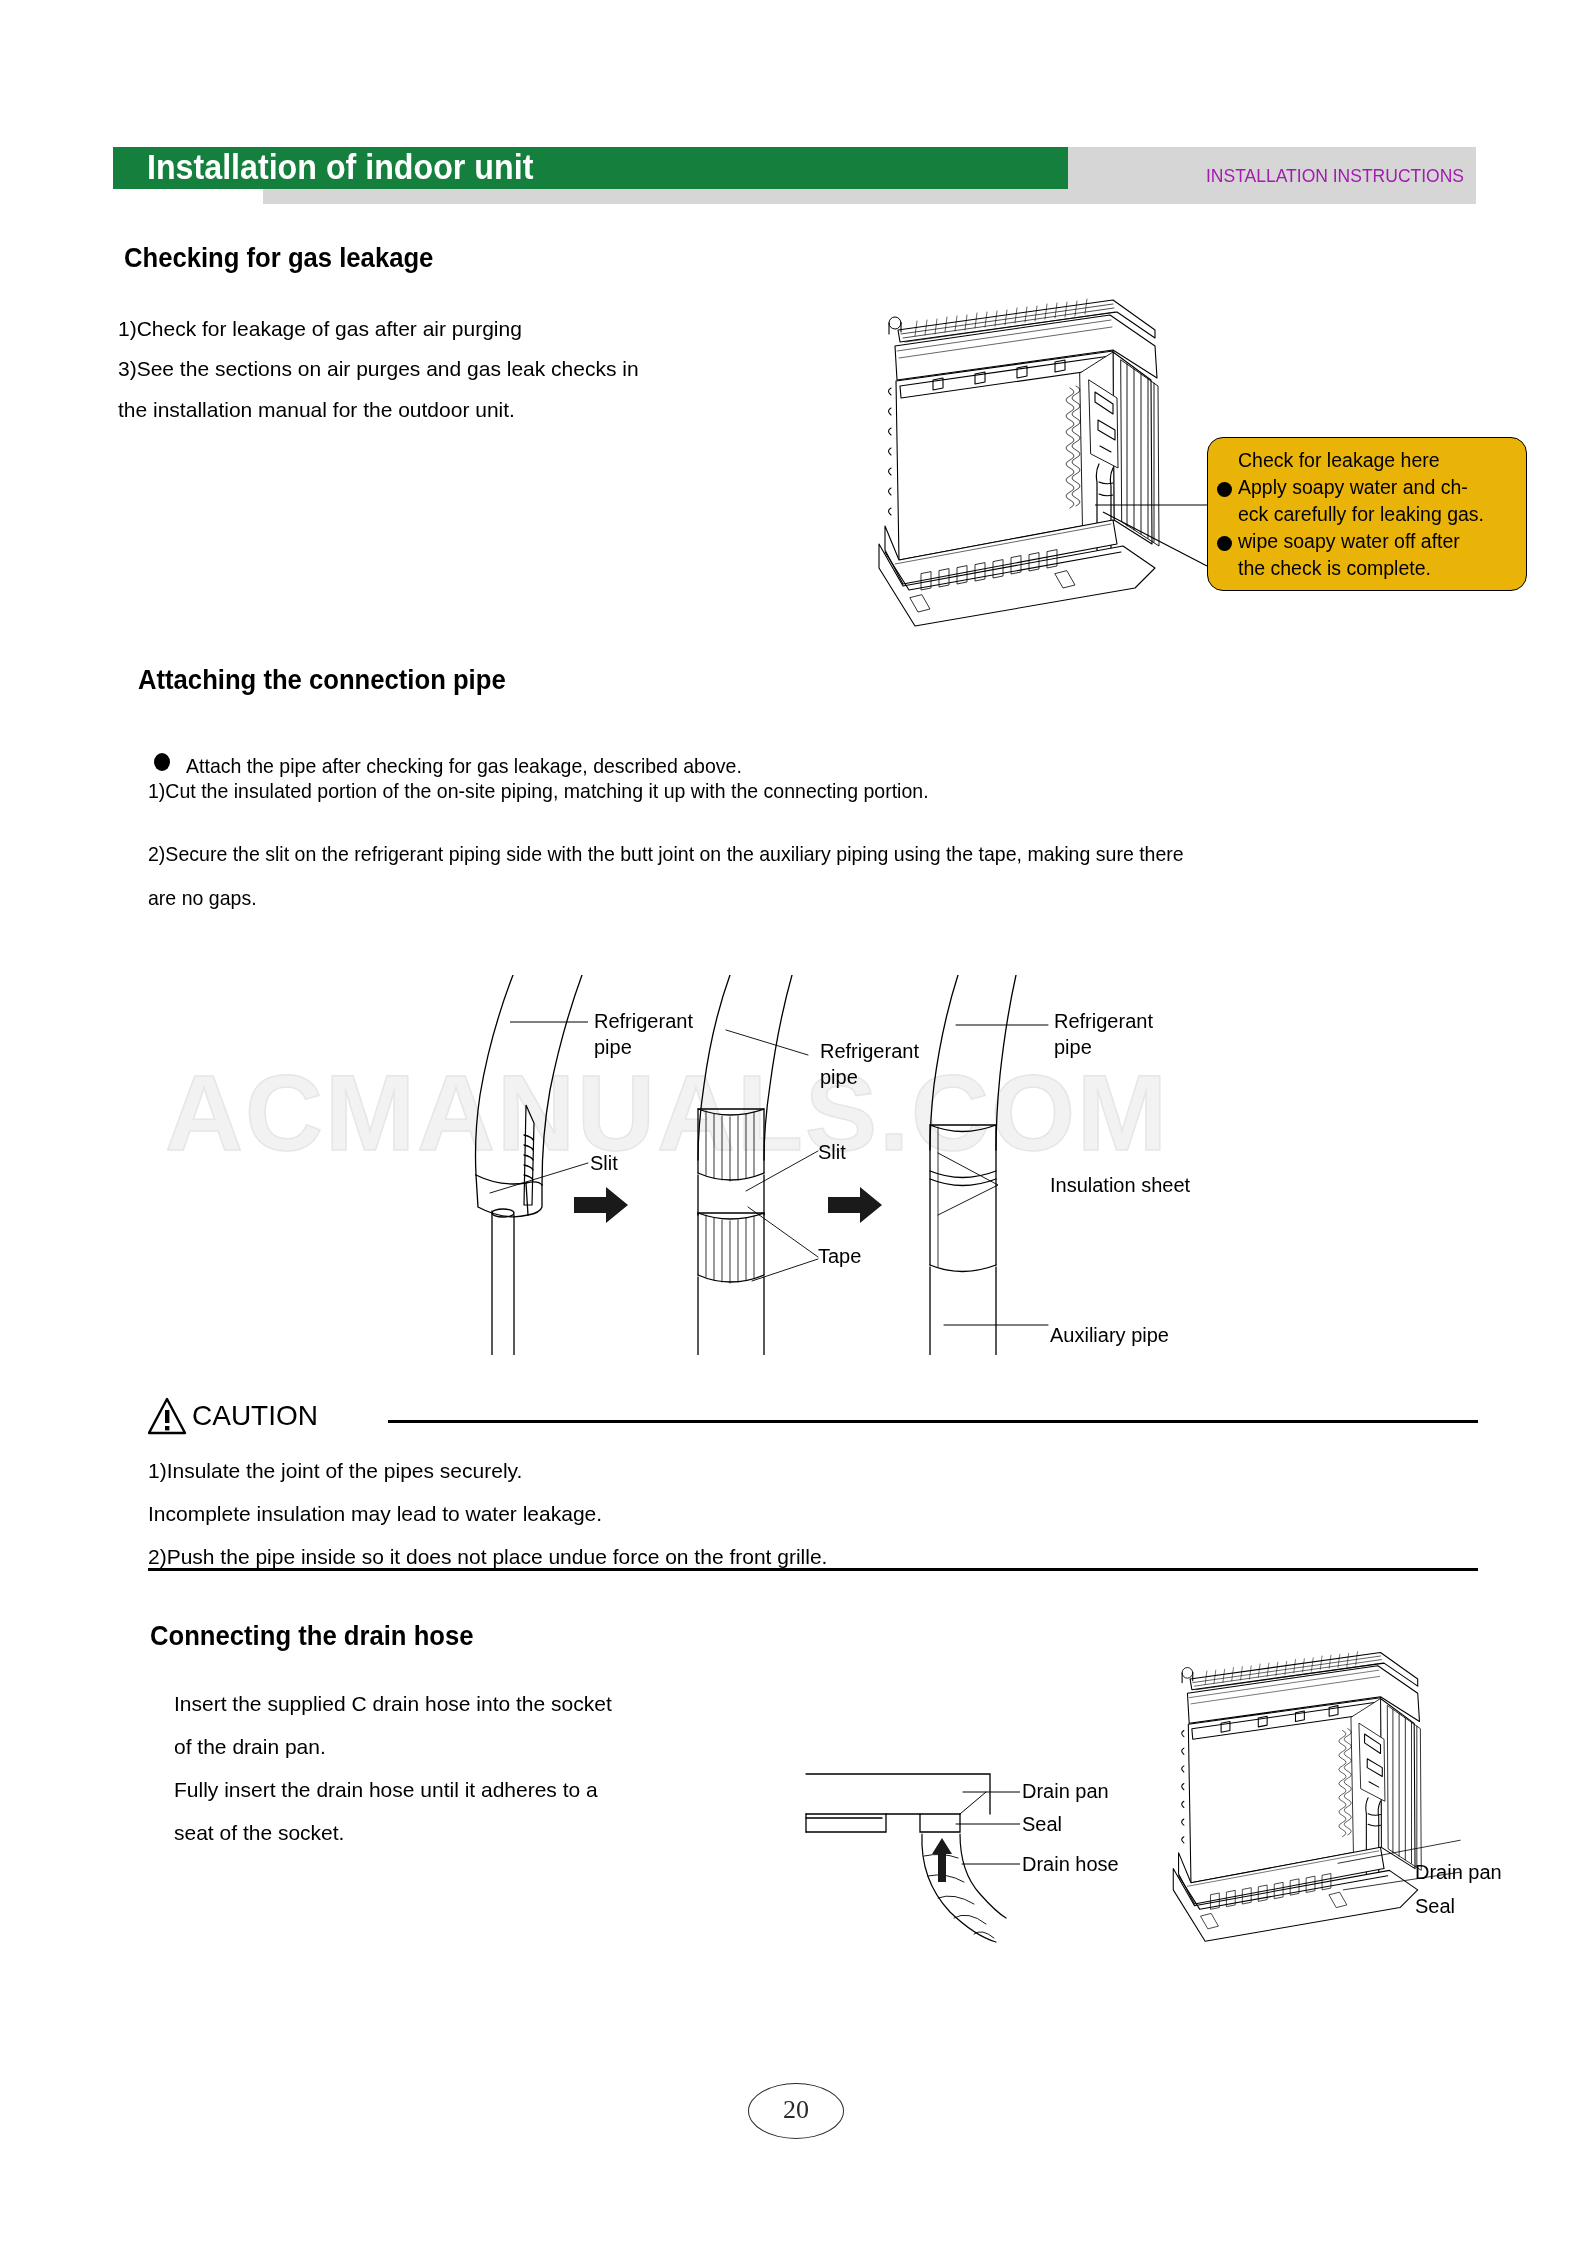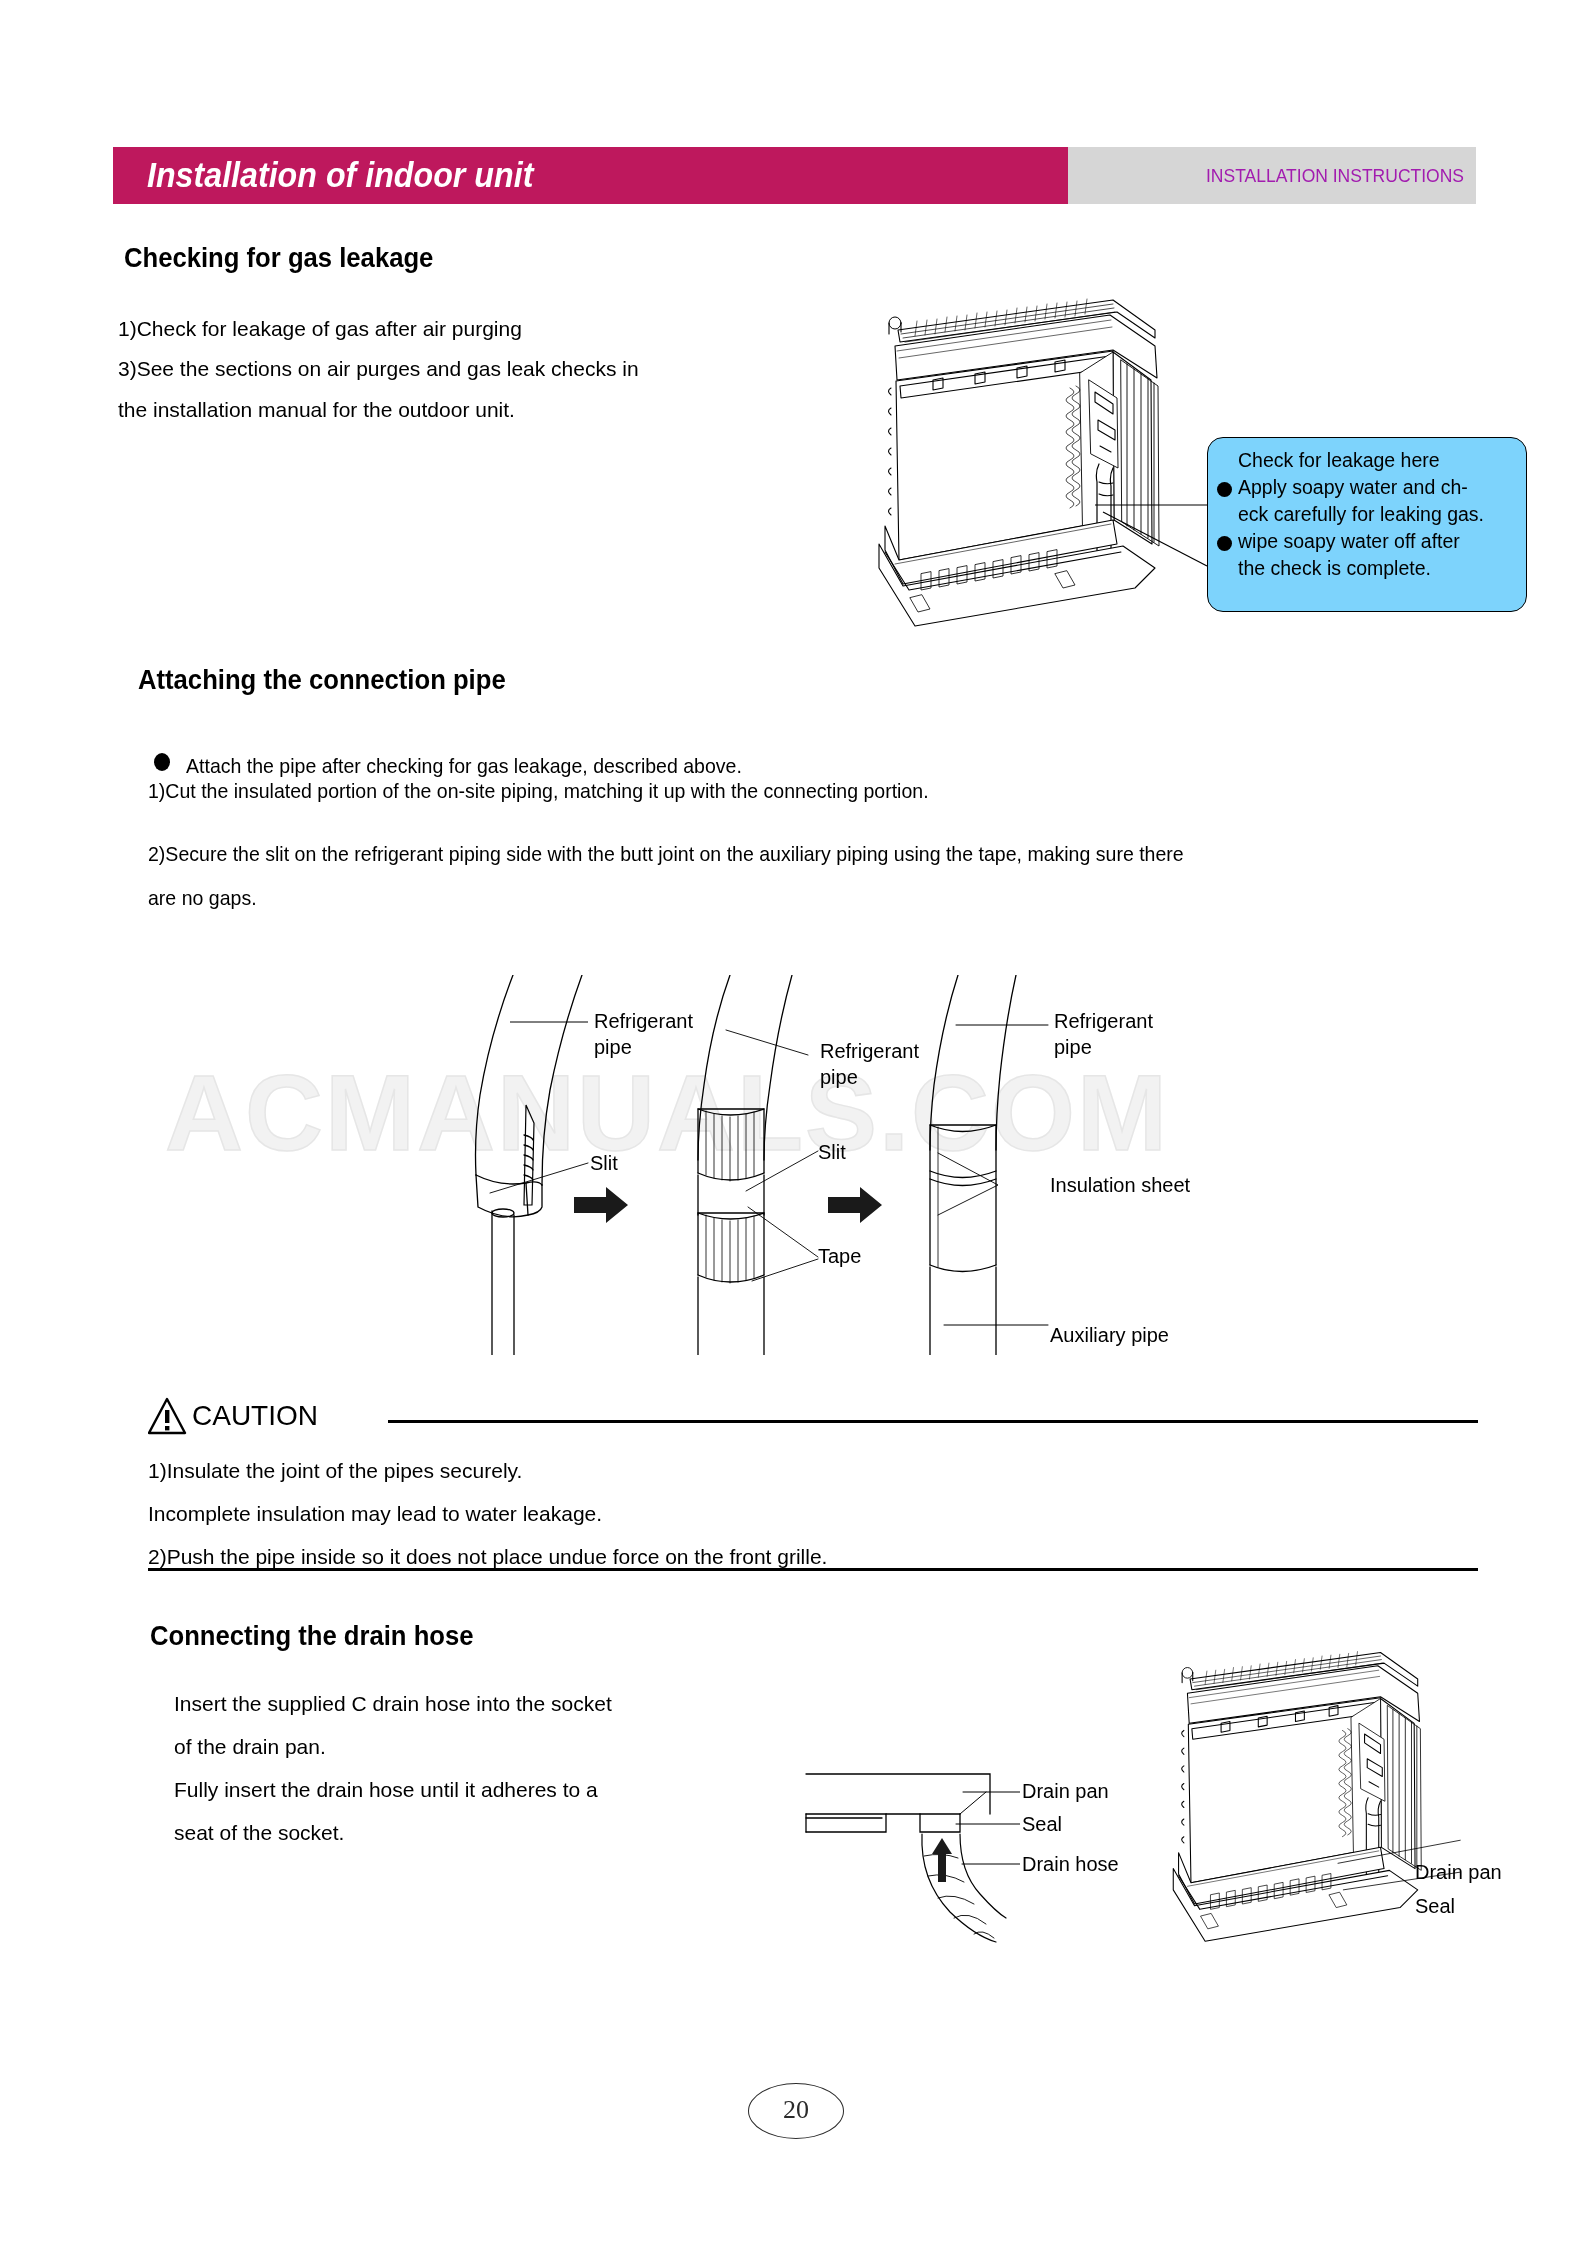--- a/index.html
+++ b/index.html
@@ -25,24 +25,23 @@
     left: 113px;
     top: 147px;
     width: 1363px;
     height: 57px;
   }
   .header-black {
     position: absolute;
     left: 0;
     top: 0;
     width: 955px;
-    height: 57px;
-    background: #be185d;
+    height: 42px;
+    background: #15803d;
     z-index: 2;
-    font-style: italic;
   }
   .header-title {
     position: absolute;
     left: 34px;
     top: 50%;
     transform: translateY(-52%);
     color: #ffffff;
     font-size: 35px;
     font-weight: bold;
     letter-spacing: 0px;
@@ -97,24 +96,24 @@
     transform-origin: left center;
     white-space: nowrap;
   }
 
   
   .callout {
     position: absolute;
     left: 1207px;
     top: 437px;
     width: 320px;
-    height: 175px;
+    height: 154px;
     border: 1.5px solid #000;
     border-radius: 16px;
-    background: #7dd3fc;
+    background: #eab308;
     box-sizing: border-box;
     z-index: 4;
   }
   .callout-lines {
     position: absolute;
     left: 30px;
     top: 9px;
     font-size: 19.5px;
     line-height: 27px;
     white-space: nowrap;

